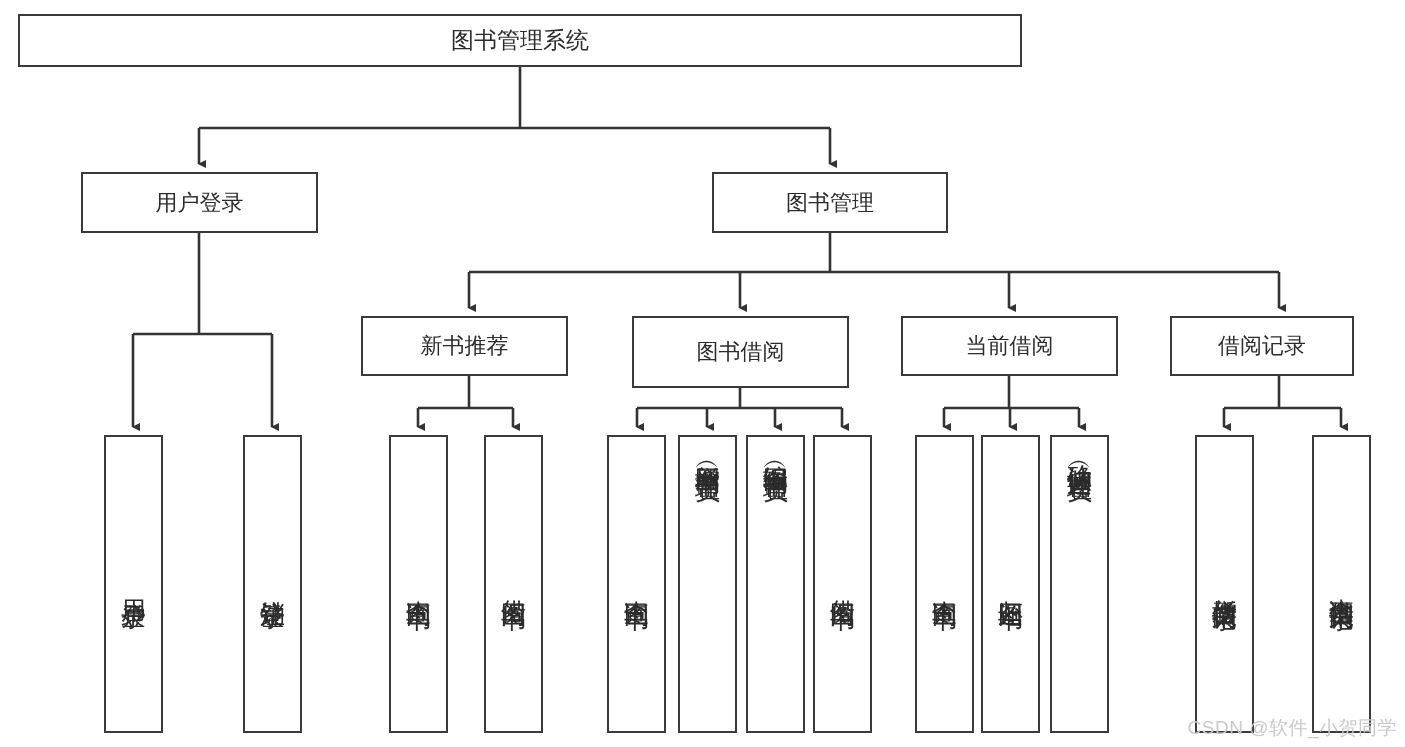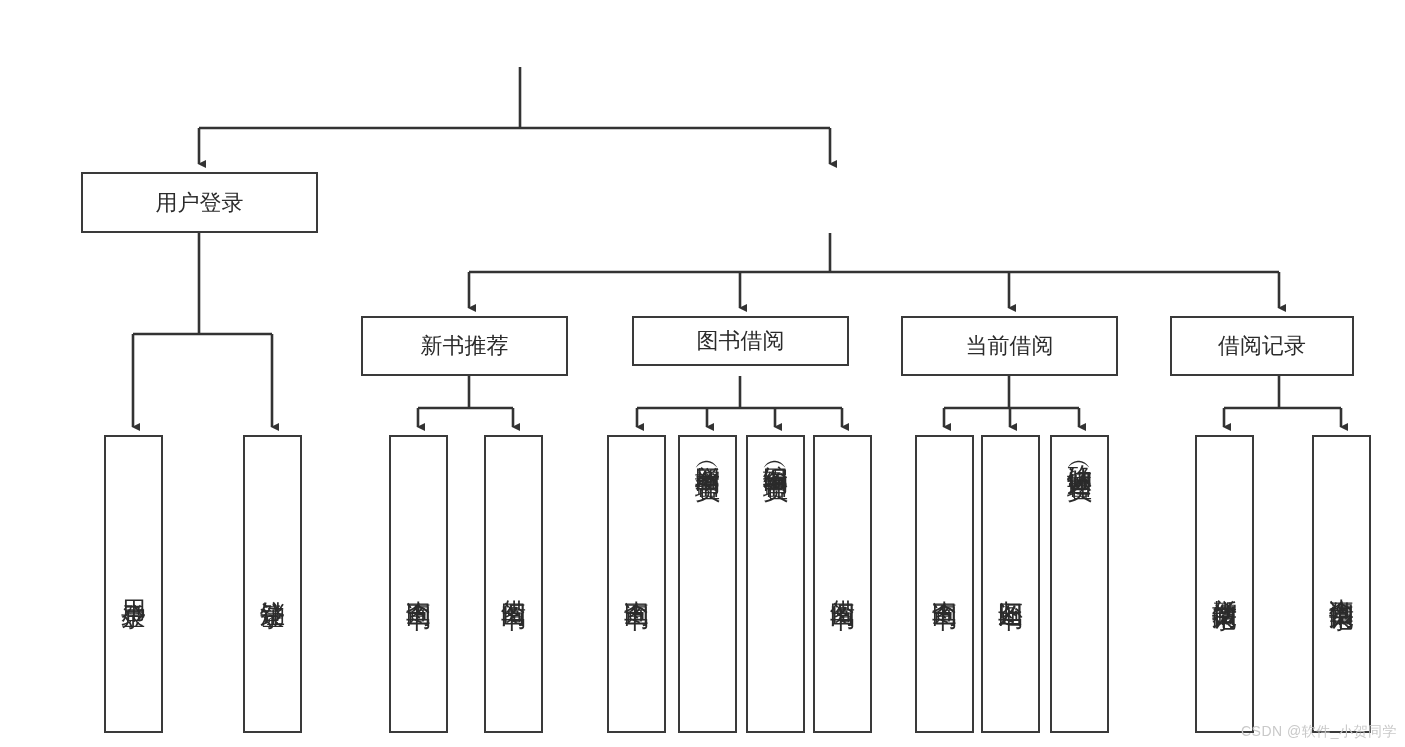--- a/index.html
+++ b/index.html
@@ -63,21 +63,21 @@
     white-space: nowrap;
   }
   .node.vert.mid {
     align-items: center;
     padding-top: 0;
   }
   .watermark {
     position: absolute;
     right: 8px;
     bottom: 6px;
-    font-size: 14px;
+    font-size: 19px;
     color: #c9c9c9;
     z-index: 5;
     white-space: nowrap;
     letter-spacing: 0.5px;
   }
 </style>
 </head>
 <body>
 
 <div id="canvas">
@@ -128,29 +128,35 @@
       <path d="M1010,408 L1010,427" marker-end="url(#arrow)"></path>
       <path d="M1079,408 L1079,427" marker-end="url(#arrow)"></path>
 
       <path d="M1279,376 L1279,408"></path>
       <path d="M1224,408 L1341,408"></path>
       <path d="M1224,408 L1224,427" marker-end="url(#arrow)"></path>
       <path d="M1341,408 L1341,427" marker-end="url(#arrow)"></path>
     </g>
   </svg>
 
+  <div class="node horiz root" style="left:18px; top:14px; width:1004px; height:53px;">
+    <span class="label">图书管理系统</span>
+  </div>
 
   <div class="node horiz" style="left:81px; top:172px; width:237px; height:61px;">
     <span class="label">用户登录</span>
   </div>
+  <div class="node horiz" style="left:712px; top:172px; width:236px; height:61px;">
+    <span class="label">图书管理</span>
+  </div>
 
   <div class="node horiz" style="left:361px; top:316px; width:207px; height:60px;">
     <span class="label">新书推荐</span>
   </div>
-  <div class="node horiz" style="left:632px; top:316px; width:217px; height:50px;">
+  <div class="node horiz" style="left:632px; top:316px; width:217px; height:72px;">
     <span class="label">图书借阅</span>
   </div>
   <div class="node horiz" style="left:901px; top:316px; width:217px; height:60px;font-family:Liberation Serif, serif;">
     <span class="label">当前借阅</span>
   </div>
   <div class="node horiz" style="left:1170px; top:316px; width:184px; height:60px;">
     <span class="label">借阅记录</span>
   </div>
 
   <div class="node vert mid" style="left:104px; top:435px; width:59px; height:298px;">

